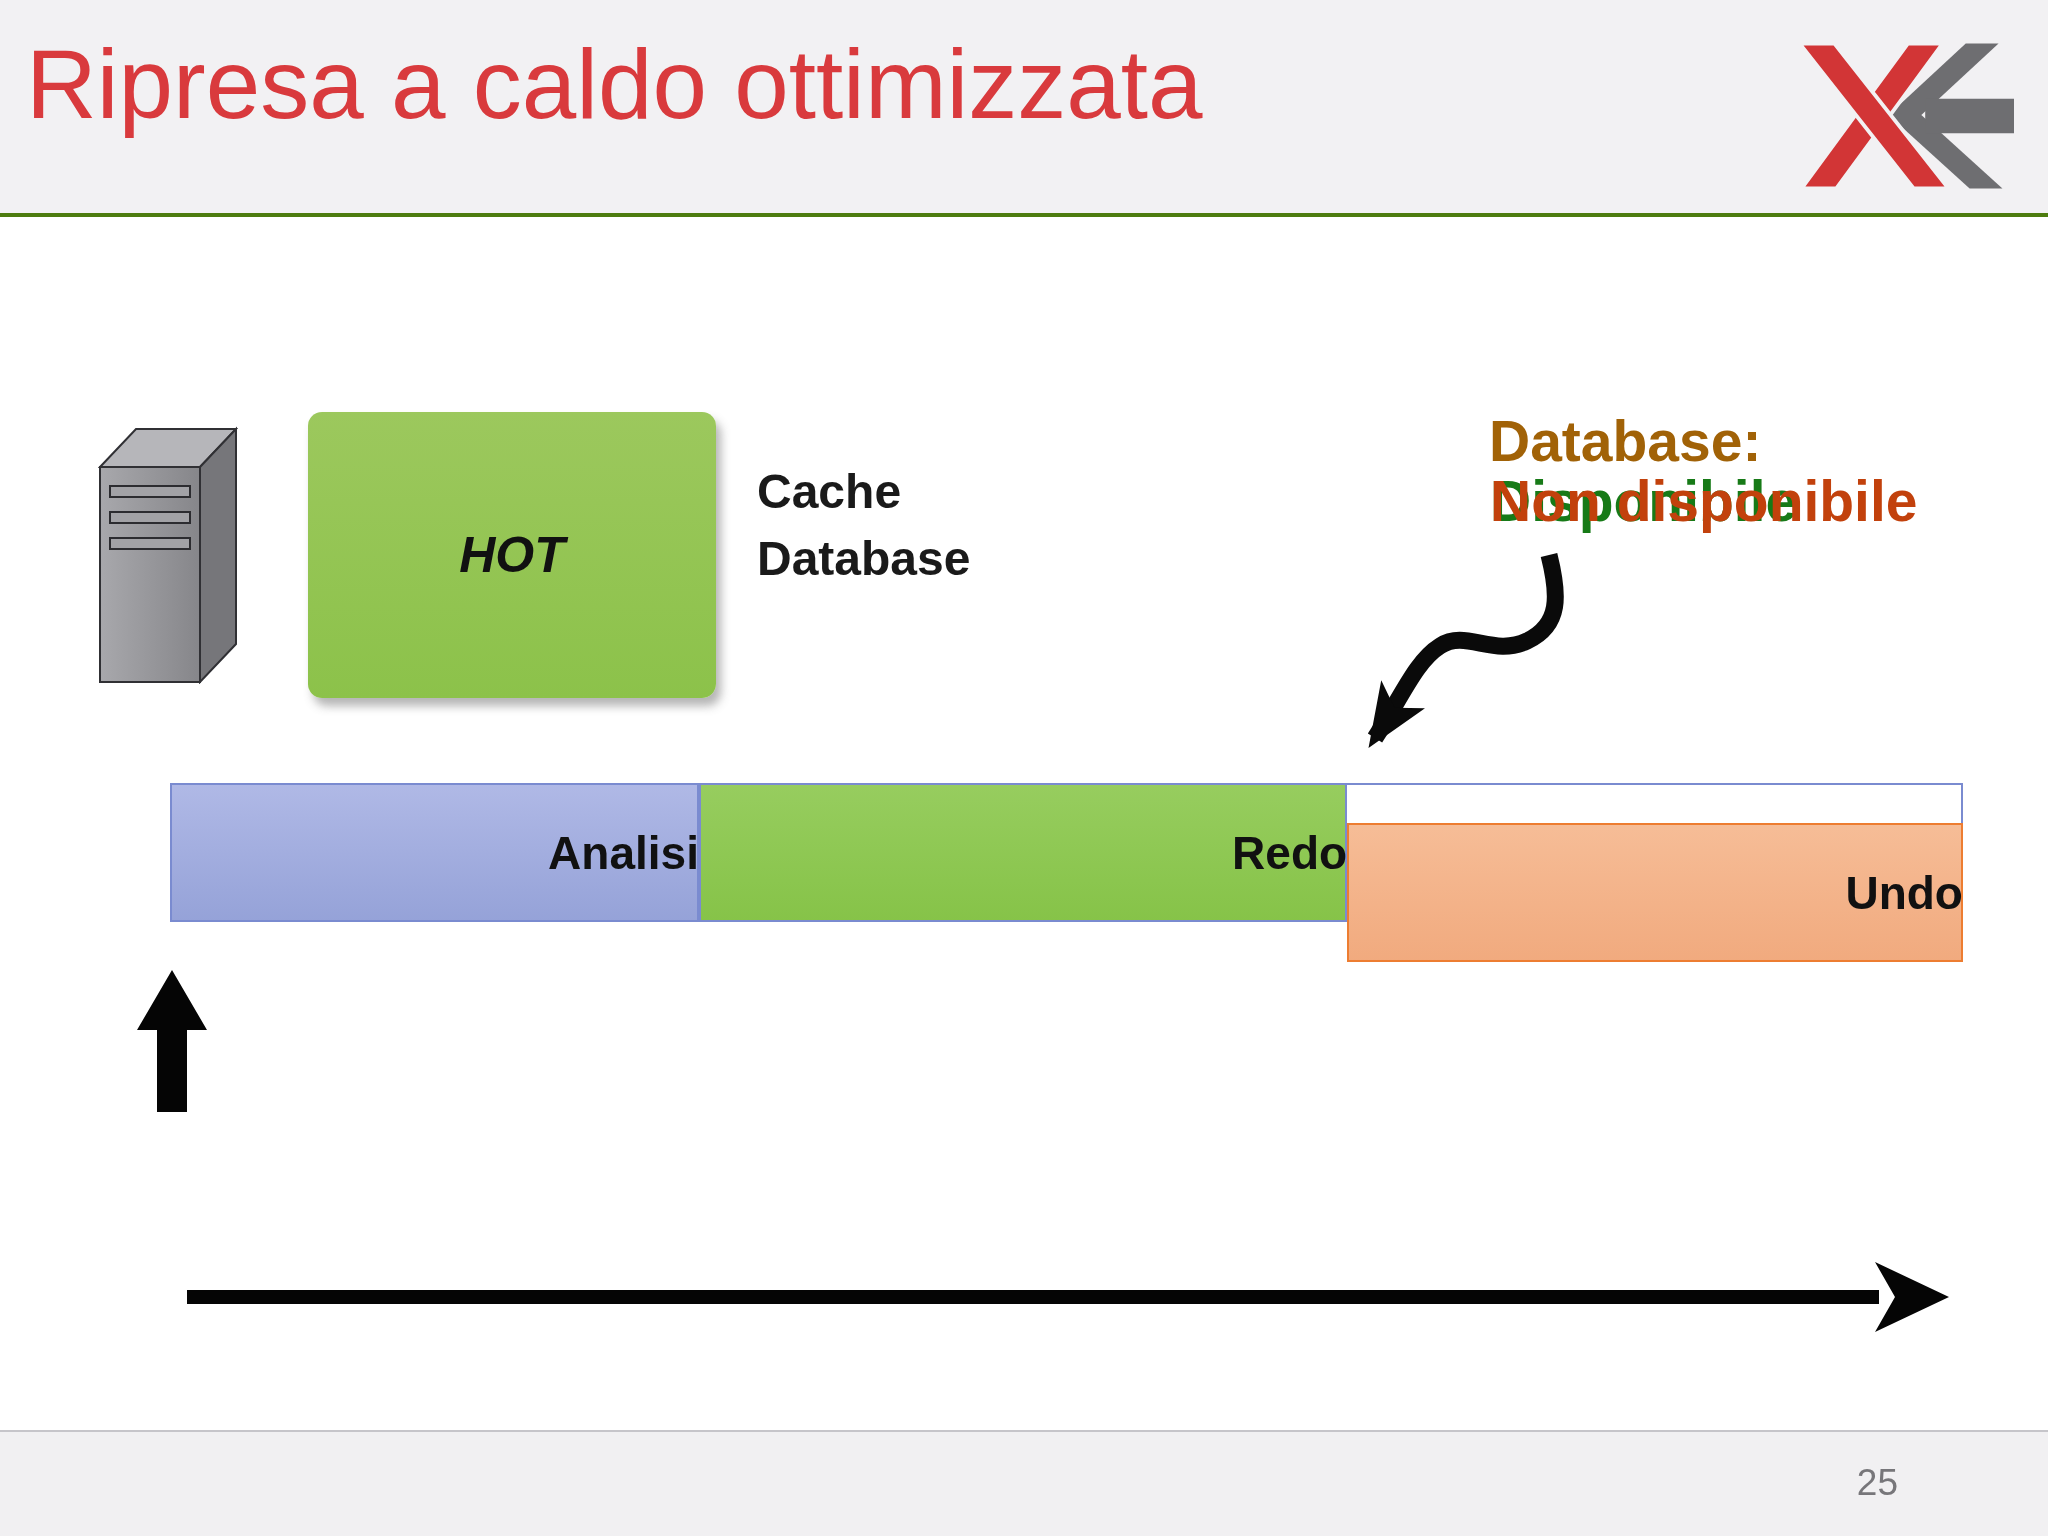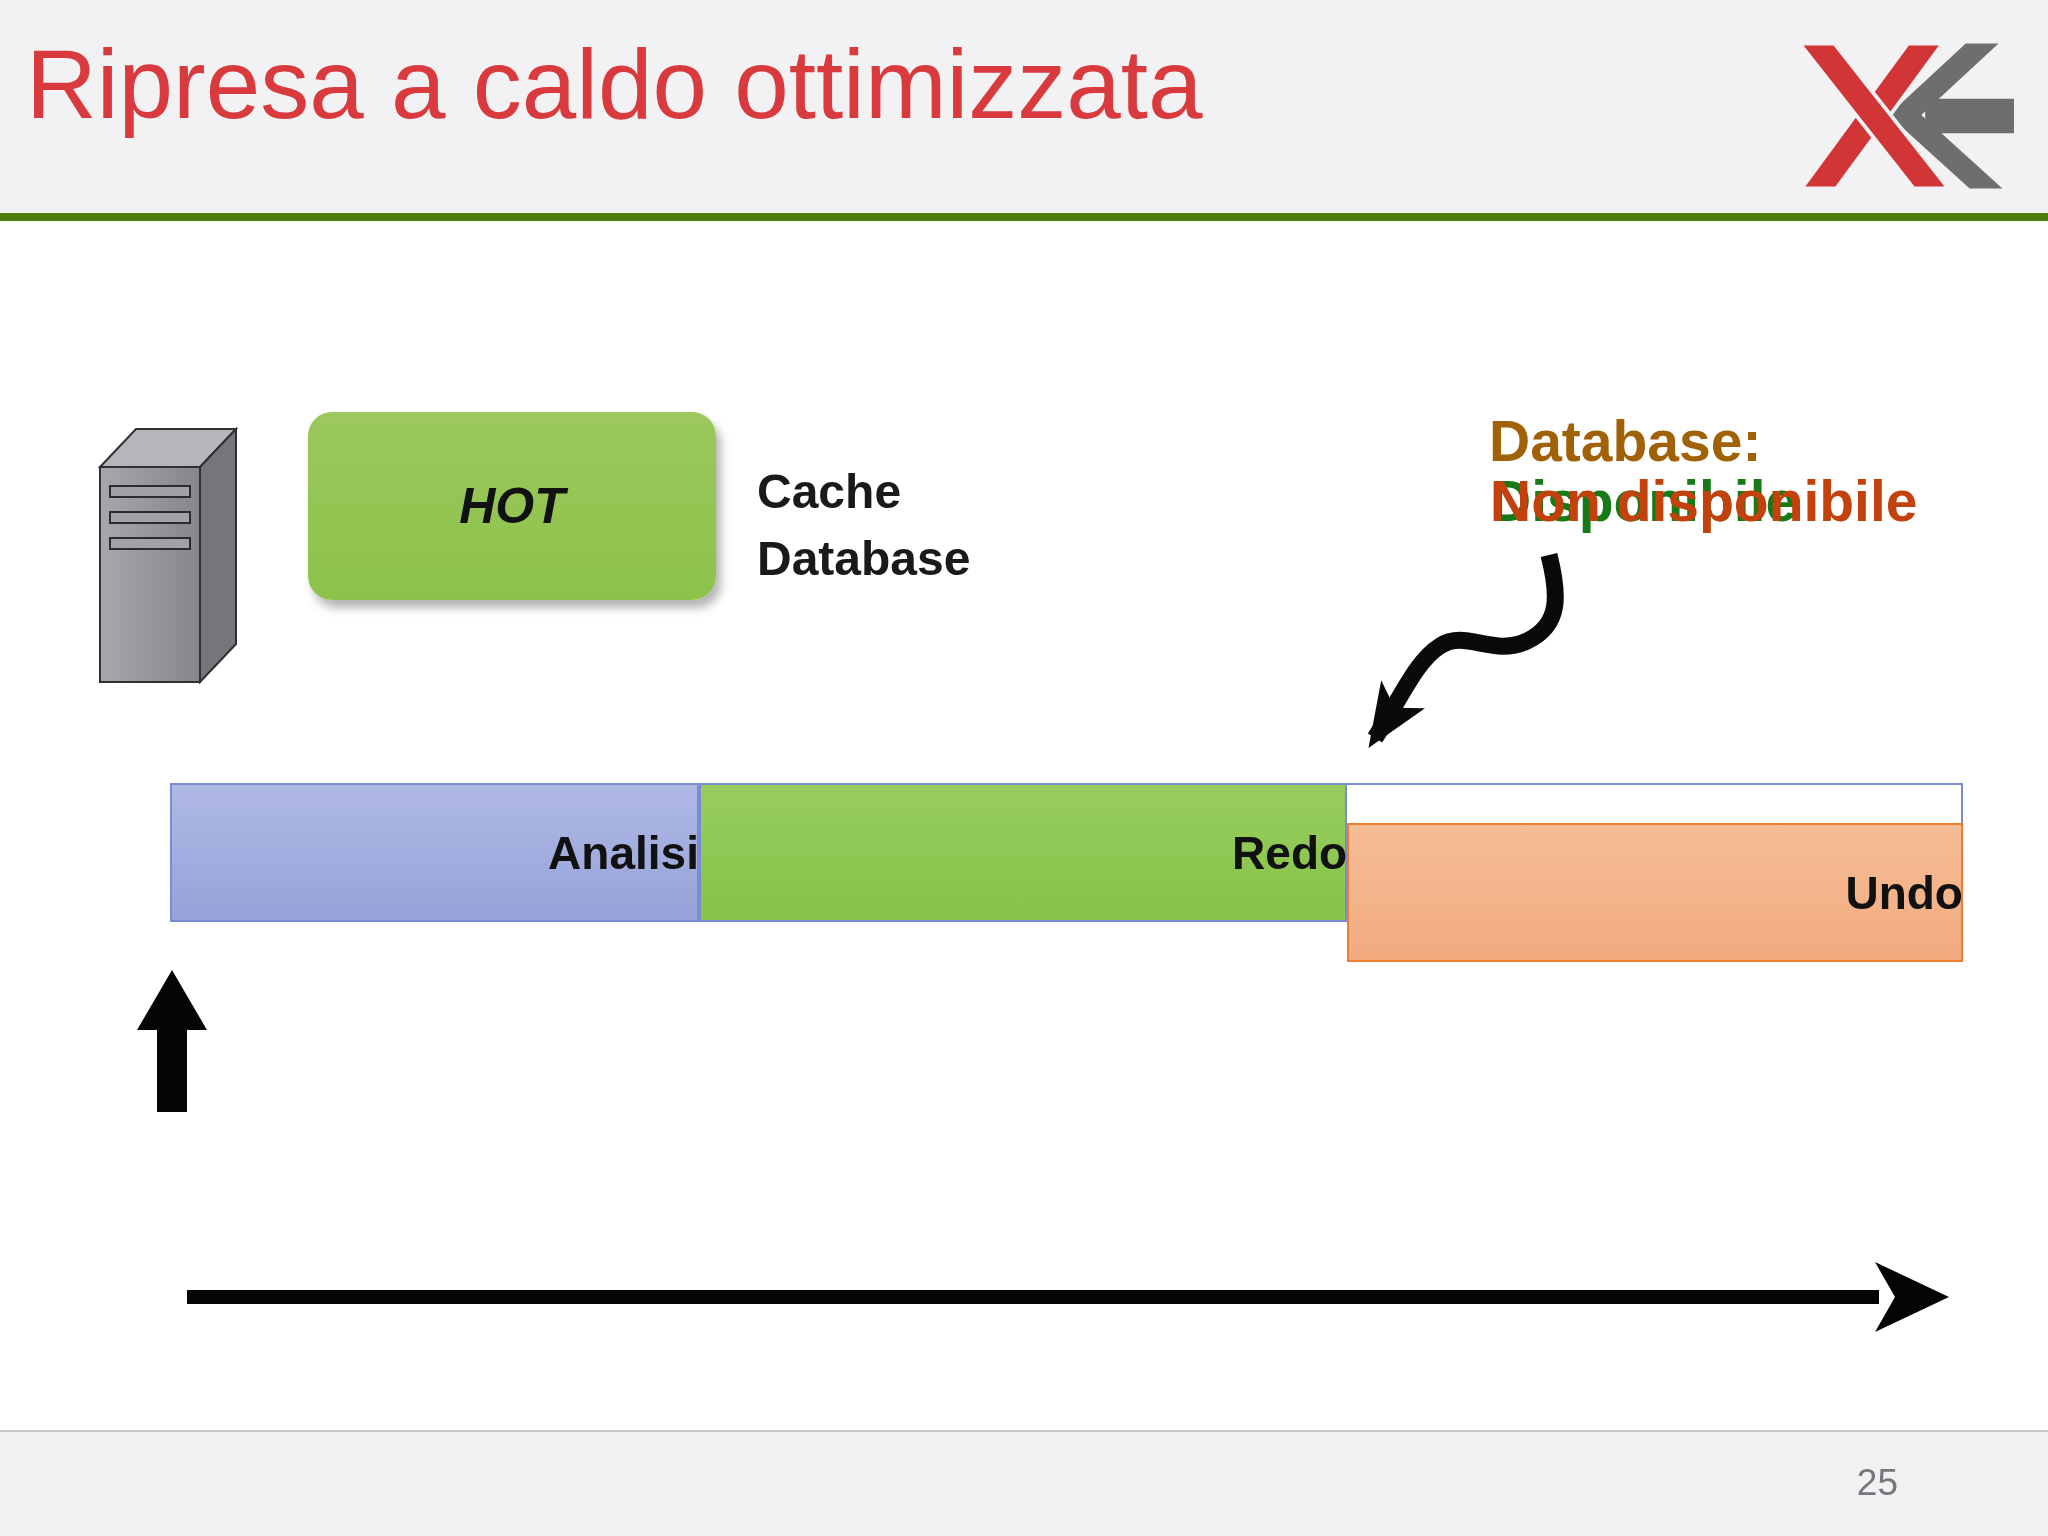--- a/index.html
+++ b/index.html
@@ -2,36 +2,36 @@
 <html><head>
 <meta charset="utf-8">
 <style>
   html,body{margin:0;padding:0;}
   body{width:2048px;height:1536px;overflow:hidden;background:#ffffff;
        font-family:"Liberation Sans",sans-serif;}
   .slide{position:relative;width:2048px;height:1536px;background:#ffffff;}
 
   
   .header{position:absolute;left:0;top:0;width:2048px;height:213px;
-          background:#f2f1f3;border-bottom:8px solid #4d7c0f;}
+          background:#f2f1f3;border-bottom:4px solid #4d7c0f;}
   .title{position:absolute;left:26px;top:28px;font-size:98px;font-weight:300;
          color:#d93a3d;letter-spacing:0px;white-space:nowrap;}
   .logo{position:absolute;right:34px;top:42px;width:222px;height:148px;}
 
   
   .footer{position:absolute;left:0;top:1430px;width:2048px;height:106px;
           background:#f1f0f2;border-top:2px solid #c6c5ca;}
   .page-number{position:absolute;right:150px;top:30px;font-size:37px;color:#77767a;}
 
   
   .server{position:absolute;left:98px;top:426px;width:140px;height:258px;}
 
   
-  .hot-box{position:absolute;left:308px;top:412px;width:408px;height:188px;
-           border-radius:24px;background:linear-gradient(180deg,#9cc85d 0%,#8cc24a 100%);
+  .hot-box{position:absolute;left:308px;top:412px;width:408px;height:286px;
+           border-radius:14px;background:linear-gradient(180deg,#9cc85d 0%,#8cc24a 100%);
            box-shadow:5px 8px 10px rgba(90,90,90,.45);
            display:flex;align-items:center;justify-content:center;}
   .hot-label{font-size:50px;font-weight:700;font-style:italic;color:#111;}
 
   
   .cache-label{position:absolute;left:757px;top:458px;font-size:48px;font-weight:700;
                color:#1a1a1a;line-height:67px;}
 
   
   .db-status-heading{position:absolute;left:1489px;top:408px;font-size:57px;

